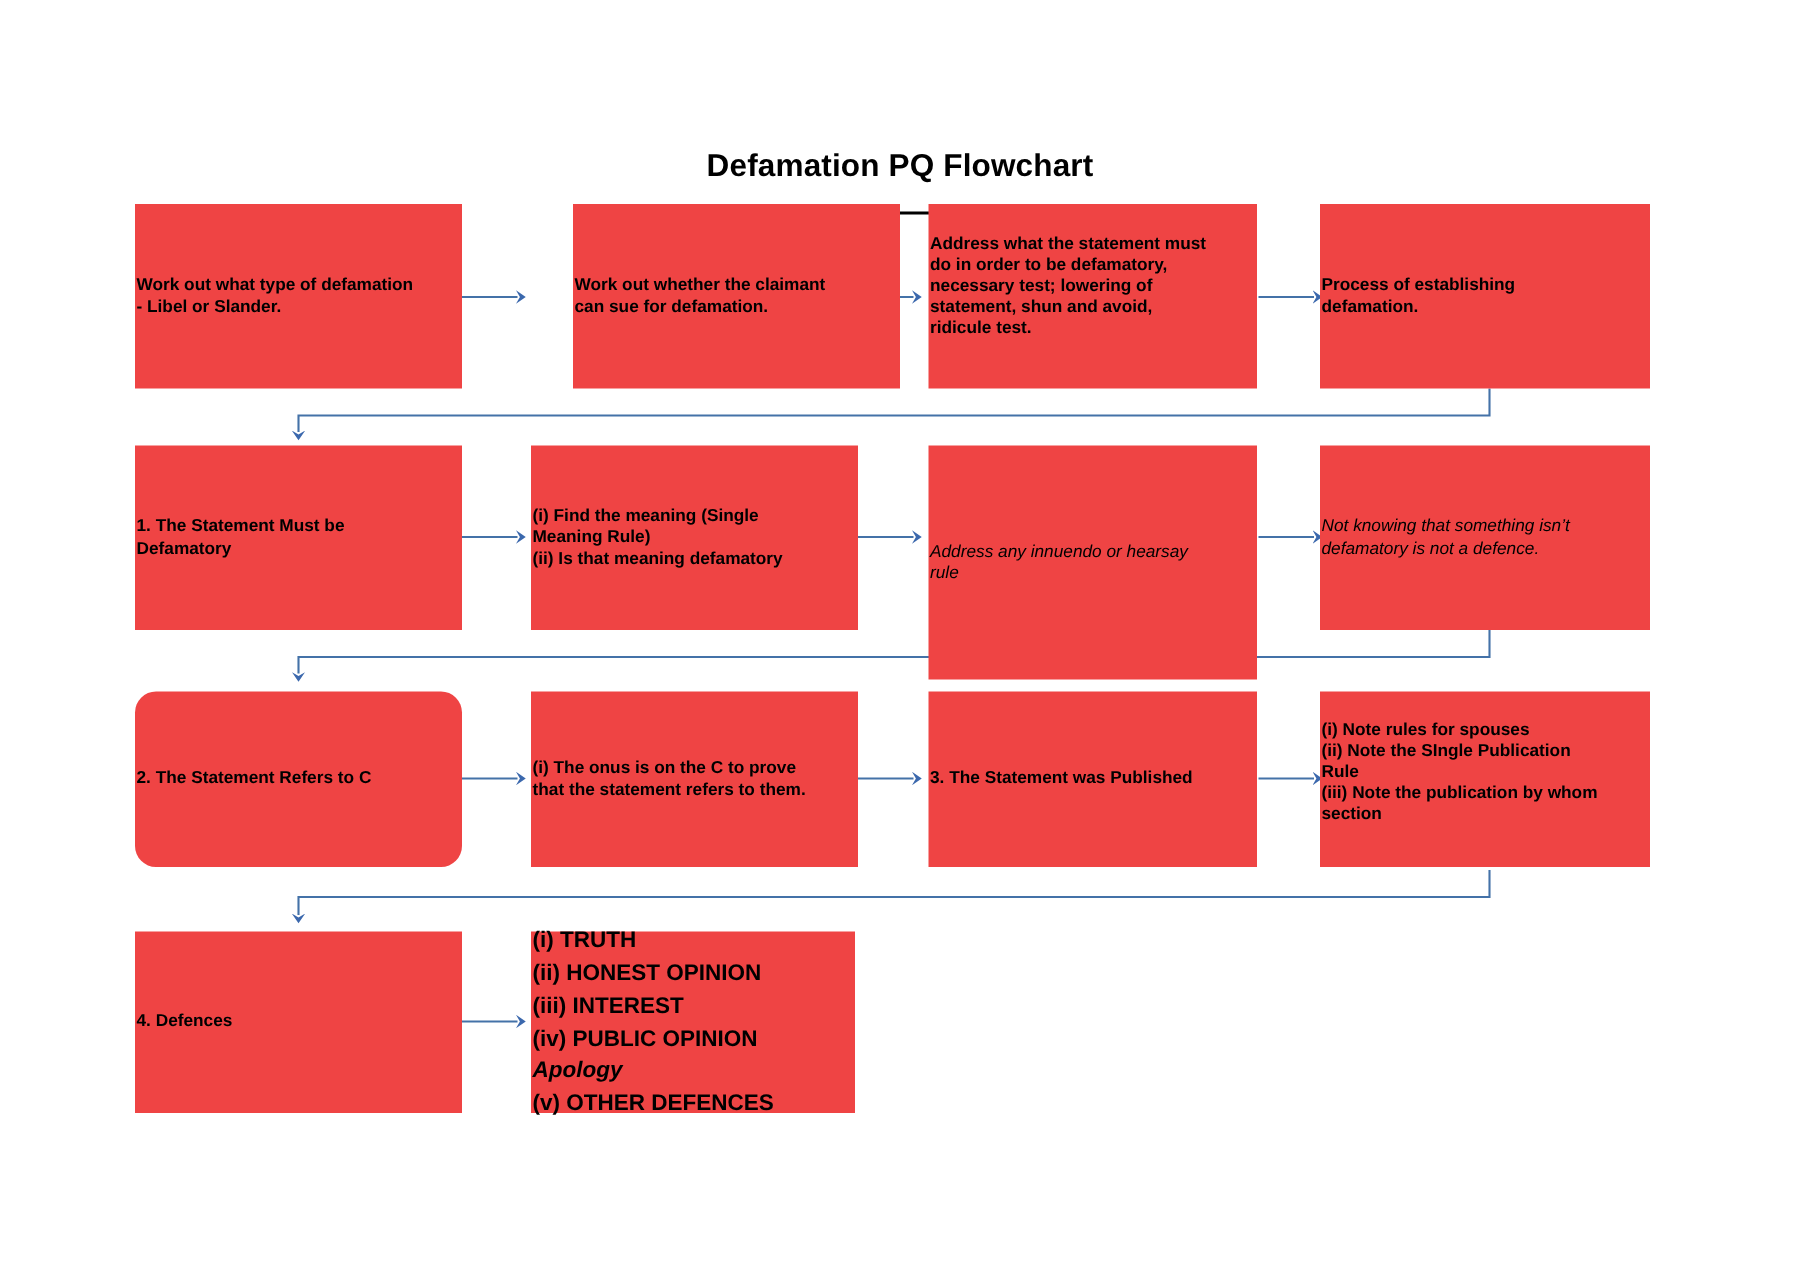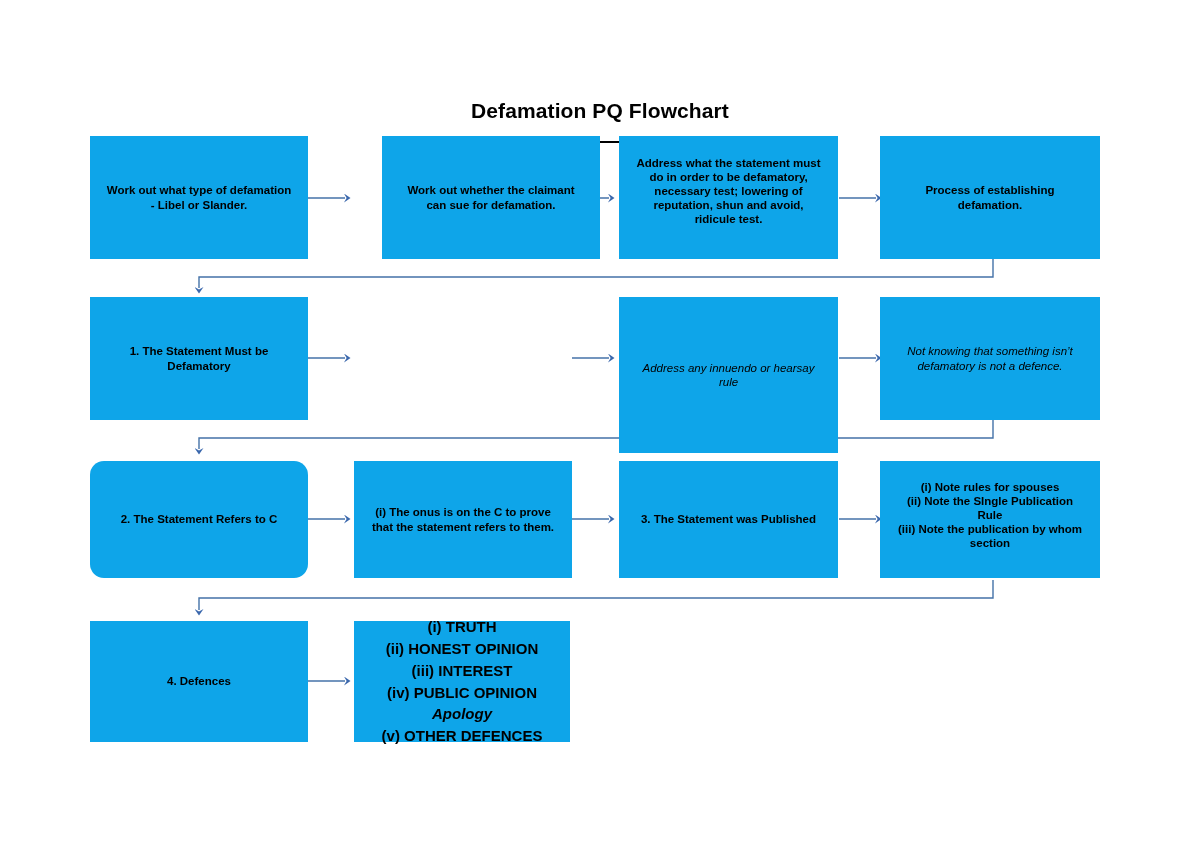--- a/index.html
+++ b/index.html
@@ -35,29 +35,29 @@
     letter-spacing: 0.1px;
   }
   #chart-title span {
     border-bottom: 2px solid #000000;
     padding-bottom: 19px;
   }
 
   
   .node {
     position: absolute;
-    background: #0ea5e9;
+    background: #ef4444;
     box-sizing: border-box;
     display: flex;
     justify-content: center;
     color: #000000;
     font-size: 11.5px;
     line-height: 1.22;
-    text-align: center;
-    padding: 10px 11px;
+    text-align: left;
+    padding: 10px 1px;
   }
   .node .txt {
     width: 100%;
   }
   .node.v-center { align-items: center; }
   .node.v-top    { align-items: flex-start; }
 
   .node .line { display: block; }
   .node .gap  { height: 9px; }
 
@@ -125,39 +125,47 @@
       <span class="line">Work out whether the claimant</span>
       <span class="line">can sue for defamation.</span>
     </div>
   </div>
 
   <div class="node v-top" style="left:619px; top:136px; width:219px; height:123px; padding-top:20px;">
     <div class="txt bold">
       <span class="line">Address what the statement must</span>
       <span class="line">do in order to be defamatory,</span>
       <span class="line">necessary test; lowering of</span>
-      <span class="line">reputation, shun and avoid,</span>
+      <span class="line">statement, shun and avoid,</span>
       <span class="line">ridicule test.</span>
     </div>
   </div>
 
   <div class="node v-center" style="left:880px; top:136px; width:220px; height:123px;">
     <div class="txt bold">
       <span class="line">Process of establishing</span>
       <span class="line">defamation.</span>
     </div>
   </div>
 
   <div class="node v-center" style="left:90px; top:297px; width:218px; height:123px;">
     <div class="txt bold">
       <span class="line">1. The Statement Must be</span>
       <span class="line">Defamatory</span>
     </div>
   </div>
 
+  <div class="node v-center" style="left:354px; top:297px; width:218px; height:123px;">
+    <div class="txt bold">
+      <span class="line">(i) Find the meaning (Single</span>
+      <span class="line">Meaning Rule)</span>
+      <span class="gap"></span>
+      <span class="line">(ii) Is that meaning defamatory</span>
+    </div>
+  </div>
 
   <div class="node v-center" style="left:619px; top:297px; width:219px; height:156px;">
     <div class="txt italic">
       <span class="line">Address any innuendo or hearsay</span>
       <span class="line">rule</span>
     </div>
   </div>
 
   <div class="node v-center" style="left:880px; top:297px; width:220px; height:123px;">
     <div class="txt italic">

